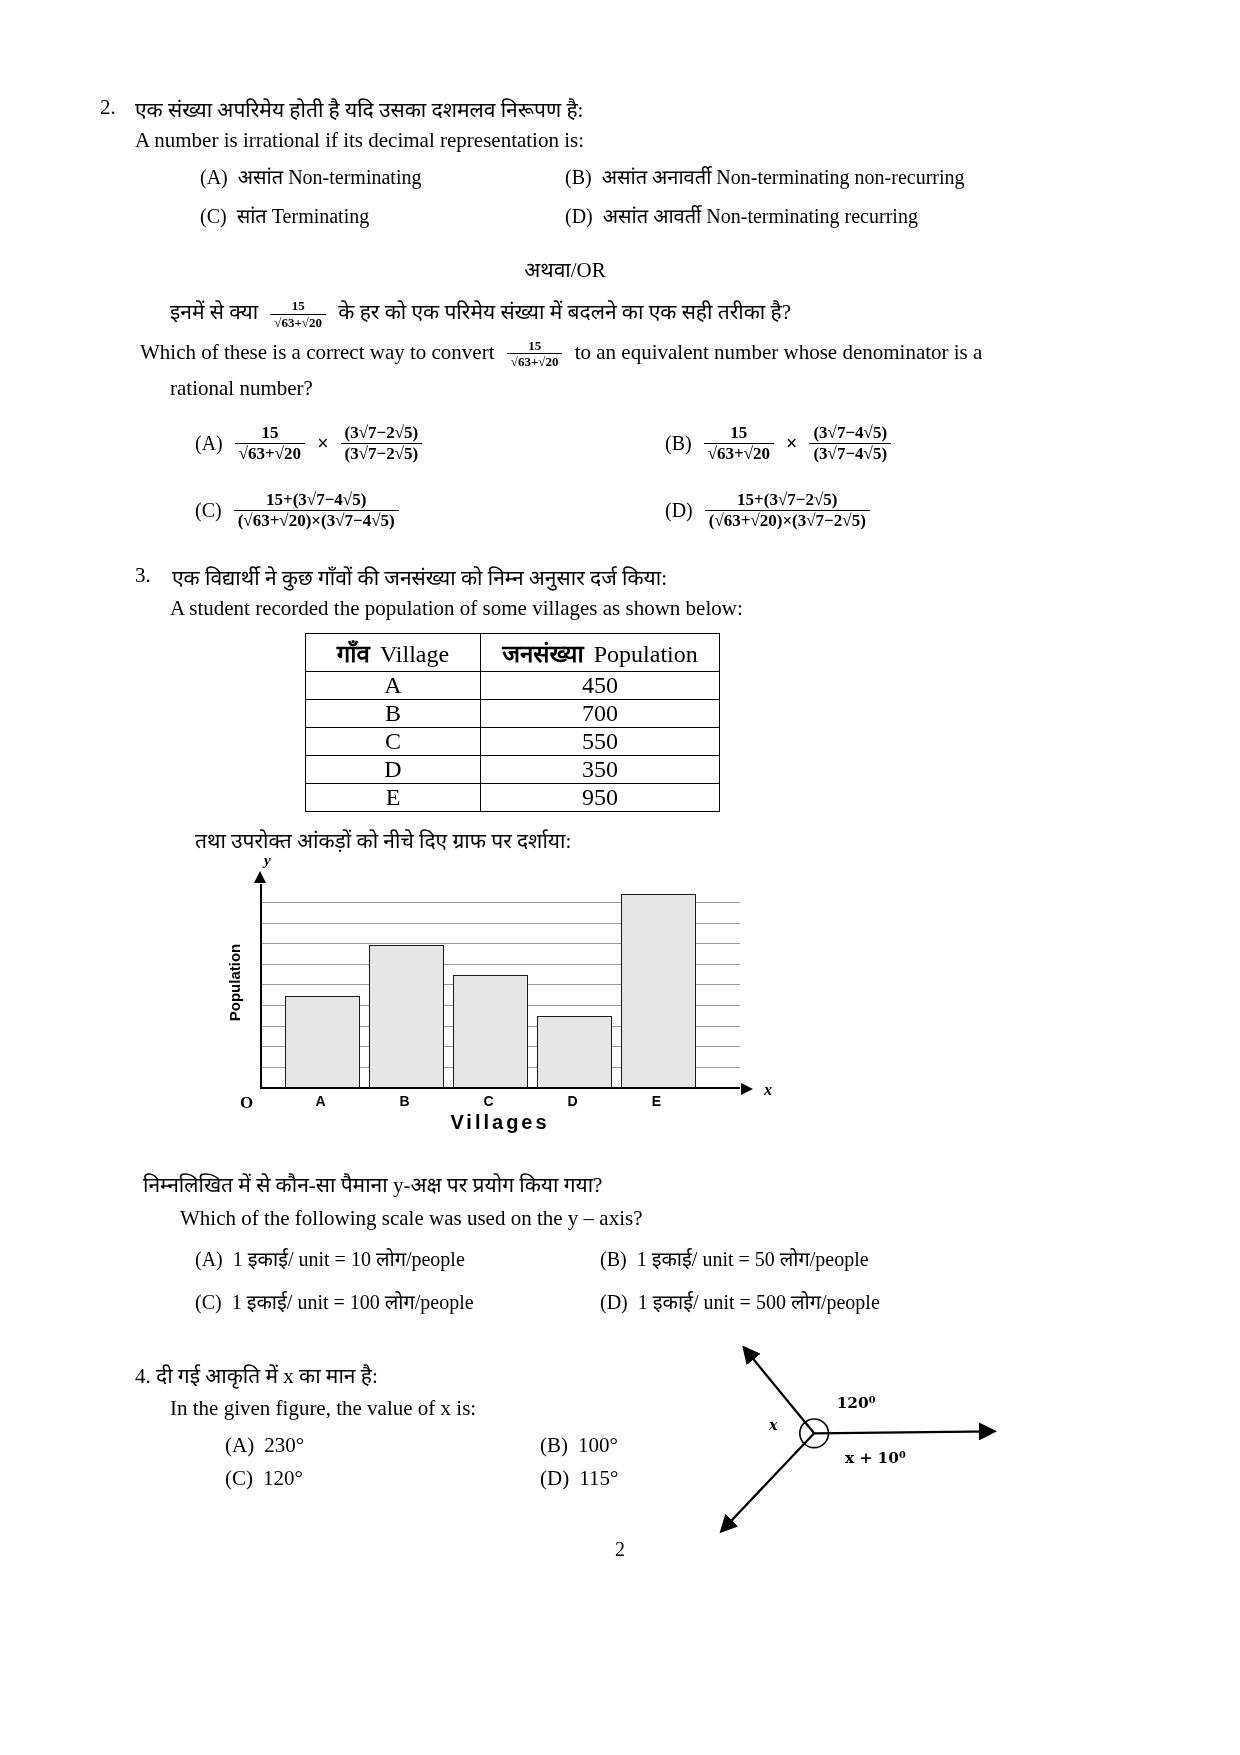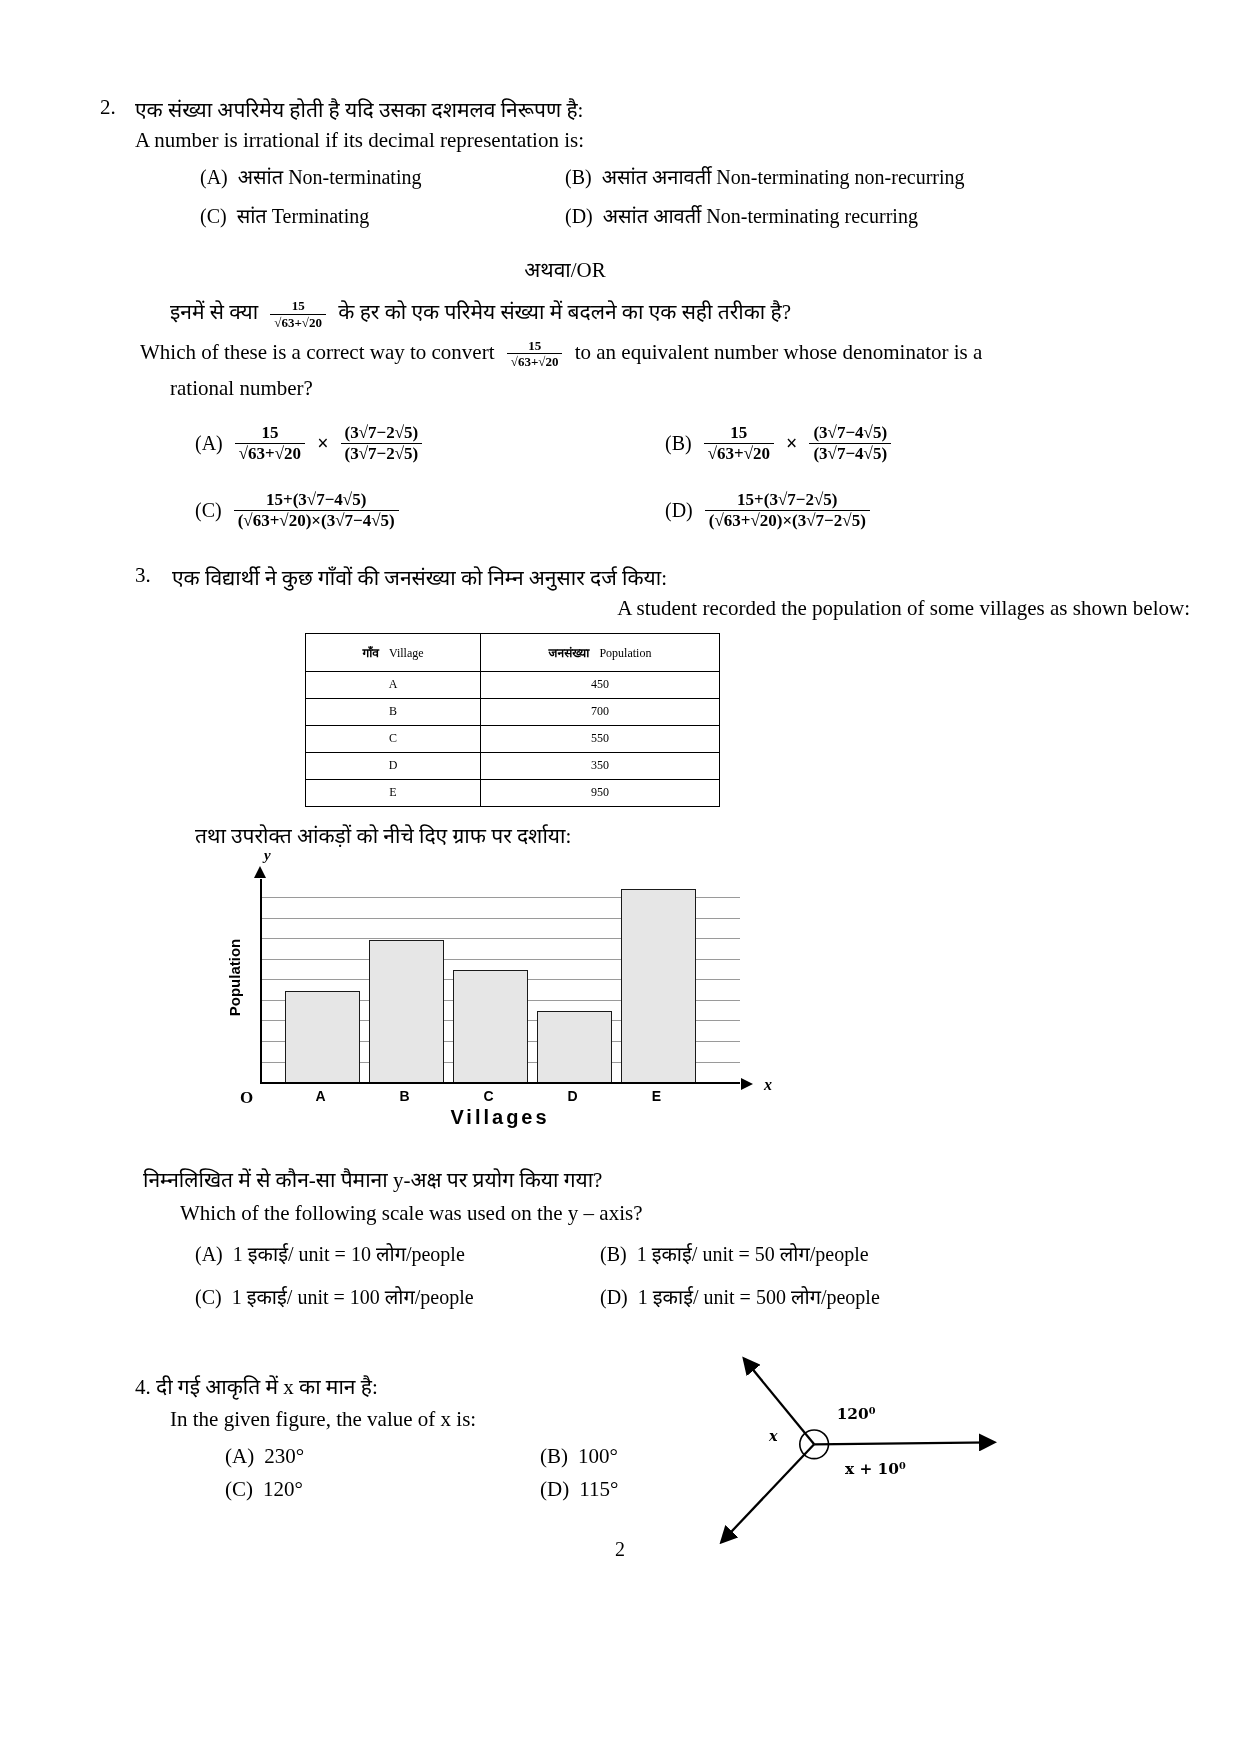--- a/index.html
+++ b/index.html
@@ -33,23 +33,23 @@
   .or-q-en { margin-left:40px; margin-top:8px; }
   .or-q-en2 { margin-left:70px; margin-top:6px; }
 
   .or-opts { margin-left:95px; margin-top:22px; display:grid;
              grid-template-columns:470px 1fr; row-gap:26px; font-size:20px; }
   .opt-math { display:flex; align-items:center; gap:12px; }
   .times { font-weight:bold; font-size:20px; }
 
   .q3 { margin-top:32px; }
   .q3 .qrow { margin-left:35px; }
-  .q3 .q-en { margin-left:70px;text-align:right; }
-
-  .v-table { margin:12px 16px 0 205px; border-collapse:collapse; font-size:12px; }
+  .q3 .q-en { margin-left:70px; }
+
+  .v-table { margin:12px 16px 0 205px; border-collapse:collapse; font-size:24px; }
   .v-table th, .v-table td { border:1.6px solid #000; text-align:center; }
   .v-table th { width:175px; height:38px; font-weight:normal; }
   .v-table th + th { width:239px; }
   .v-table th .hd-hi { font-weight:bold; margin-right:10px; }
   .v-table td { height:27px; }
 
   .after-hi { margin-left:95px; margin-top:14px; }
   .after-en { margin-left:100px; margin-top:8px; }
 
   
@@ -75,21 +75,21 @@
   .ticks span { width:75px; text-align:center; }
   .chart-xlabel { margin-left:20px; width:480px; text-align:center; margin-top:2px;
                   font-family:"Liberation Sans", sans-serif; font-weight:bold;
                   font-size:20px; letter-spacing:3px; }
 
   .q3-ask-hi { margin-left:43px; margin-top:36px; }
   .q3-ask-en { margin-left:80px; margin-top:8px; }
   .opts3 { margin-left:95px; margin-top:14px; display:grid;
            grid-template-columns:405px 1fr; row-gap:16px; font-size:20px; }
 
-  .q4 { position:relative; margin-top:62px; }
+  .q4 { position:relative; margin-top:46px; }
   .q4-hi { margin-left:35px; }
   .q4-en { margin-left:70px; margin-top:7px; }
   .opts4 { margin-left:125px; margin-top:12px; display:grid;
            grid-template-columns:315px 1fr; row-gap:8px; }
   .fig4 { position:absolute; left:590px; top:-25px; width:320px; height:210px; }
   .fig-label { font-family:"DejaVu Serif", serif; font-weight:bold; font-size:15px; }
   .fig-label-x { font-family:"DejaVu Serif", serif; font-weight:bold; font-style:italic; font-size:14px; }
 
   .pageno { position:absolute; top:1538px; left:0; right:0; text-align:center; font-size:20px; }
 </style>

